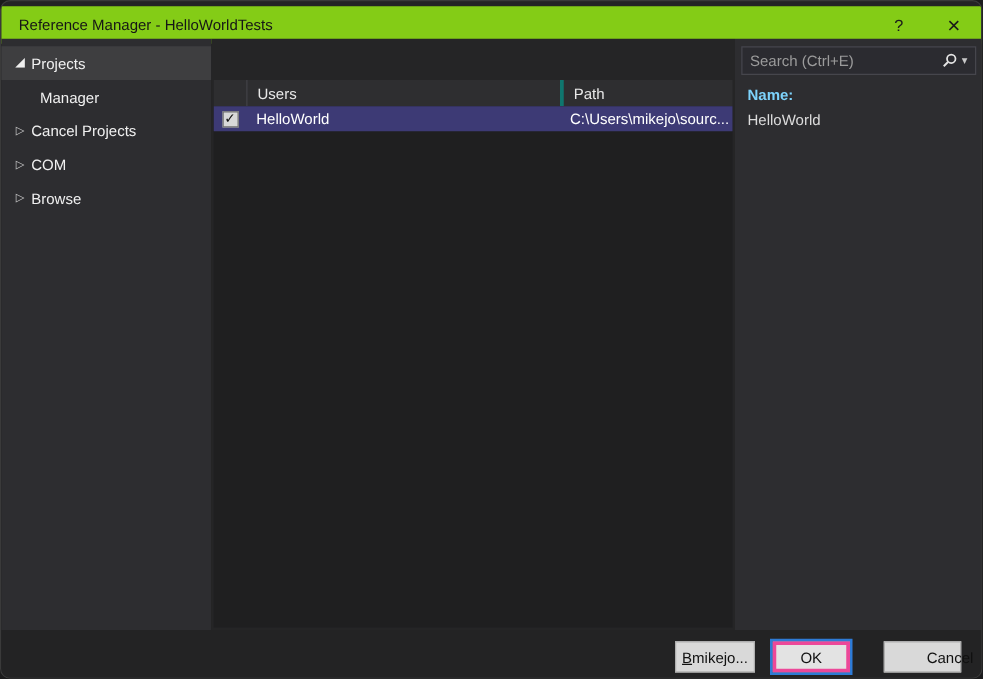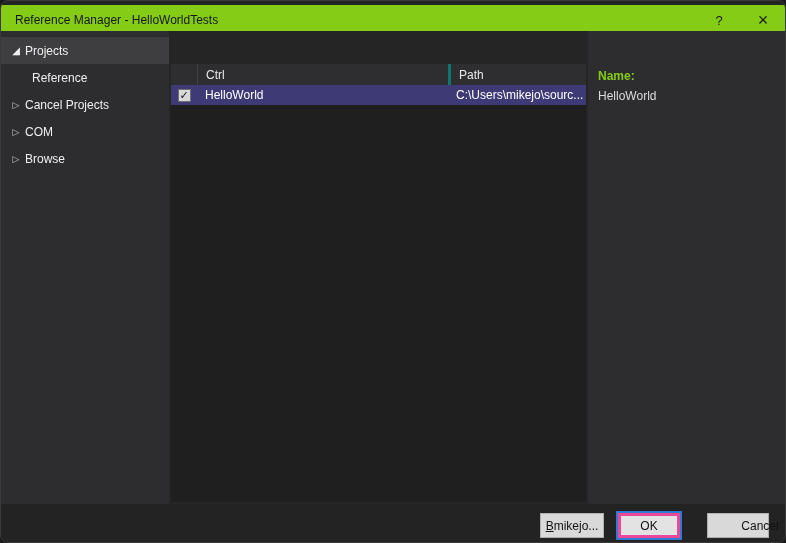--- a/index.html
+++ b/index.html
@@ -85,21 +85,21 @@
     display: flex; align-items: center;
   }
   .search-input {
     flex: 1; height: 100%; background: transparent; border: none; outline: none;
     color: #e0e0e0; font-family: "Liberation Sans", "DejaVu Sans", sans-serif;
     font-size: 12px; padding-left: 6px; min-width: 0;
   }
   .search-input::placeholder { color: #9b9b9b; opacity: 1; }
   .search-icon-wrap { display: flex; align-items: center; padding-right: 6px; }
   .search-caret { color: #c8c8c8; font-size: 9px; margin-left: 3px; }
-  .detail-label { position: absolute; left: 10px; top: 38px; font-weight: bold; color: #84cc16; }
+  .detail-label { position: absolute; left: 10px; top: 38px; font-weight: bold; color: #7dd3fc; }
   .detail-value { position: absolute; left: 10px; top: 58px; color: #dcdcdc; }
 
   
   .footer {
     position: absolute; left: 0; top: 503px; width: 786px; height: 40px;
     background: #232324;
   }
   .btn {
     position: absolute; top: 9px; height: 25px;
     background: #d9d9d9; border: 1px solid #b0b0b0; color: #111111;
@@ -128,60 +128,70 @@
       </div>
     </div>
   </div>
 
   <div class="sidebar">
     <div class="tree-item selected">
       <span class="tree-arrow expanded">◢</span>
       <span class="tree-label">Projects</span>
     </div>
     <div class="tree-item">
-      <span class="tree-label child-indent">Reference</span>
+      <span class="tree-label child-indent">Manager</span>
     </div>
     <div class="tree-item">
       <span class="tree-arrow">▷</span>
       <span class="tree-label">Cancel Projects</span>
     </div>
     <div class="tree-item">
       <span class="tree-arrow">▷</span>
       <span class="tree-label">COM</span>
     </div>
     <div class="tree-item">
       <span class="tree-arrow">▷</span>
       <span class="tree-label">Browse</span>
     </div>
   </div>
 
   <div class="center">
     <div class="grid-header">
       <div class="hcell col-check"></div>
       <div class="hcell col-name">
-        <span>Ctrl</span>
+        <span>Users</span>
       </div>
       <div class="hcell col-path">
         <span>Path</span>
       </div>
     </div>
     <div class="grid-body">
       <div class="grid-row">
         <div class="cell-check">
           <div class="checkbox">
             <span>✓</span>
           </div>
         </div>
         <div class="cell-name">HelloWorld</div>
         <div class="cell-path">C:\Users\mikejo\sourc...</div>
       </div>
     </div>
   </div>
 
   <div class="rightpanel">
+    <div class="searchbox">
+      <input class="search-input" type="text" placeholder="Search (Ctrl+E)" style="">
+      <div class="search-icon-wrap">
+        <svg width="13" height="13" viewBox="0 0 13 13">
+          <circle cx="8" cy="5" r="3.4" fill="none" stroke="#e4e4e4" stroke-width="1.4"></circle>
+          <line x1="5.4" y1="7.6" x2="2" y2="11" stroke="#e4e4e4" stroke-width="1.6"></line>
+        </svg>
+        <span class="search-caret">▾</span>
+      </div>
+    </div>
     <div class="detail-label">Name:</div>
     <div class="detail-value">HelloWorld</div>
   </div>
 
   <div class="footer">
     <button class="btn btn-browse">
         <span class="accel">B</span>
         <span>mikejo...</span>
       </button>
     <button class="btn btn-ok">OK</button>

